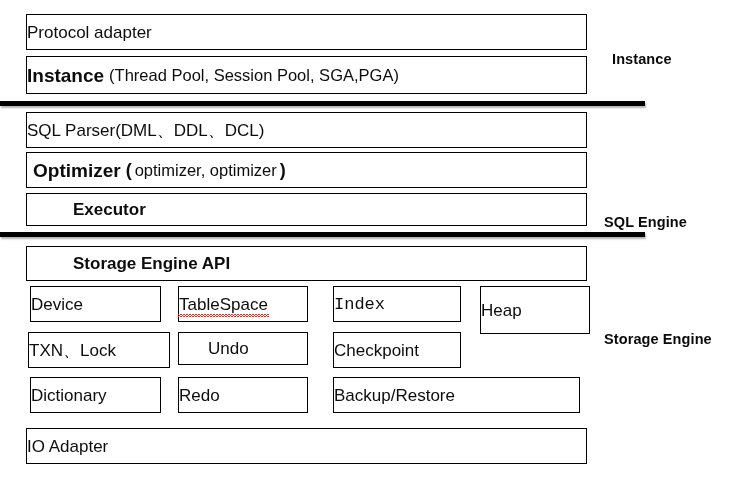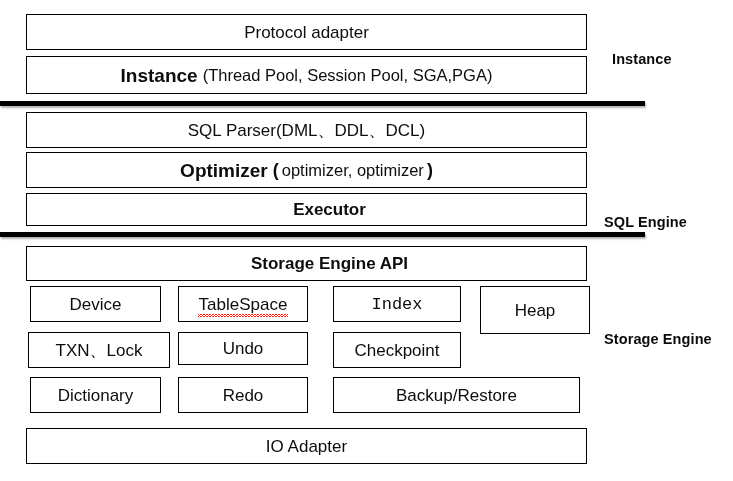--- a/index.html
+++ b/index.html
@@ -24,21 +24,21 @@
   }
 
   
   .box {
     position: absolute;
     box-sizing: border-box;
     border: 1.3px solid #000000;
     background: #ffffff;
     display: flex;
     align-items: center;
-    justify-content: center;
+    justify-content: flex-start;
     font-size: 17px;
     line-height: 1;
     white-space: nowrap;
     color: #0d0d0d;
   }
   .box.bold {
     font-weight: bold;
     padding-left: 46px;
   }
   .box .lead {
@@ -99,34 +99,34 @@
     letter-spacing: 0.1px;
   }
 
   
   #box-protocol-adapter { left: 26px;  top: 14px;  width: 561px; height: 36px; }
   #box-instance         { left: 26px;  top: 56px;  width: 561px; height: 38px; }
 
   #sep-instance-sql     { top: 101px;  width: 645px; }
 
   #box-sql-parser       { left: 26px;  top: 112px; width: 561px; height: 36px; }
-  #box-optimizer        { left: 26px;  top: 152px; width: 561px; height: 36px; }
+  #box-optimizer        { left: 26px;  top: 152px; width: 561px; height: 36px; padding-left: 6px; }
   #box-executor         { left: 26px;  top: 193px; width: 561px; height: 33px; }
 
   #sep-sql-storage      { top: 232px;  width: 645px; }
 
   #box-storage-api      { left: 26px;  top: 246px; width: 561px; height: 35px; }
 
   #box-device           { left: 30px;  top: 286px; width: 131px; height: 36px; }
   #box-tablespace       { left: 178px; top: 286px; width: 130px; height: 36px; }
   #box-index            { left: 333px; top: 286px; width: 128px; height: 36px; font-family: Liberation Mono, monospace; }
   #box-heap             { left: 480px; top: 286px; width: 110px; height: 48px; }
 
   #box-txn-lock         { left: 28px;  top: 332px; width: 142px; height: 36px; }
-  #box-undo             { left: 178px; top: 332px; width: 130px; height: 33px; }
+  #box-undo             { left: 178px; top: 332px; width: 130px; height: 33px; padding-left: 29px; }
   #box-checkpoint       { left: 333px; top: 332px; width: 128px; height: 36px; }
 
   #box-dictionary       { left: 30px;  top: 377px; width: 131px; height: 36px; }
   #box-redo             { left: 178px; top: 377px; width: 130px; height: 36px; }
   #box-backup-restore   { left: 333px; top: 377px; width: 247px; height: 36px; }
 
   #box-io-adapter       { left: 26px;  top: 428px; width: 561px; height: 36px; }
 
   #label-instance       { left: 612px; top: 52px; }
   #label-sql-engine     { left: 604px; top: 169px; margin-top: 46px; }

